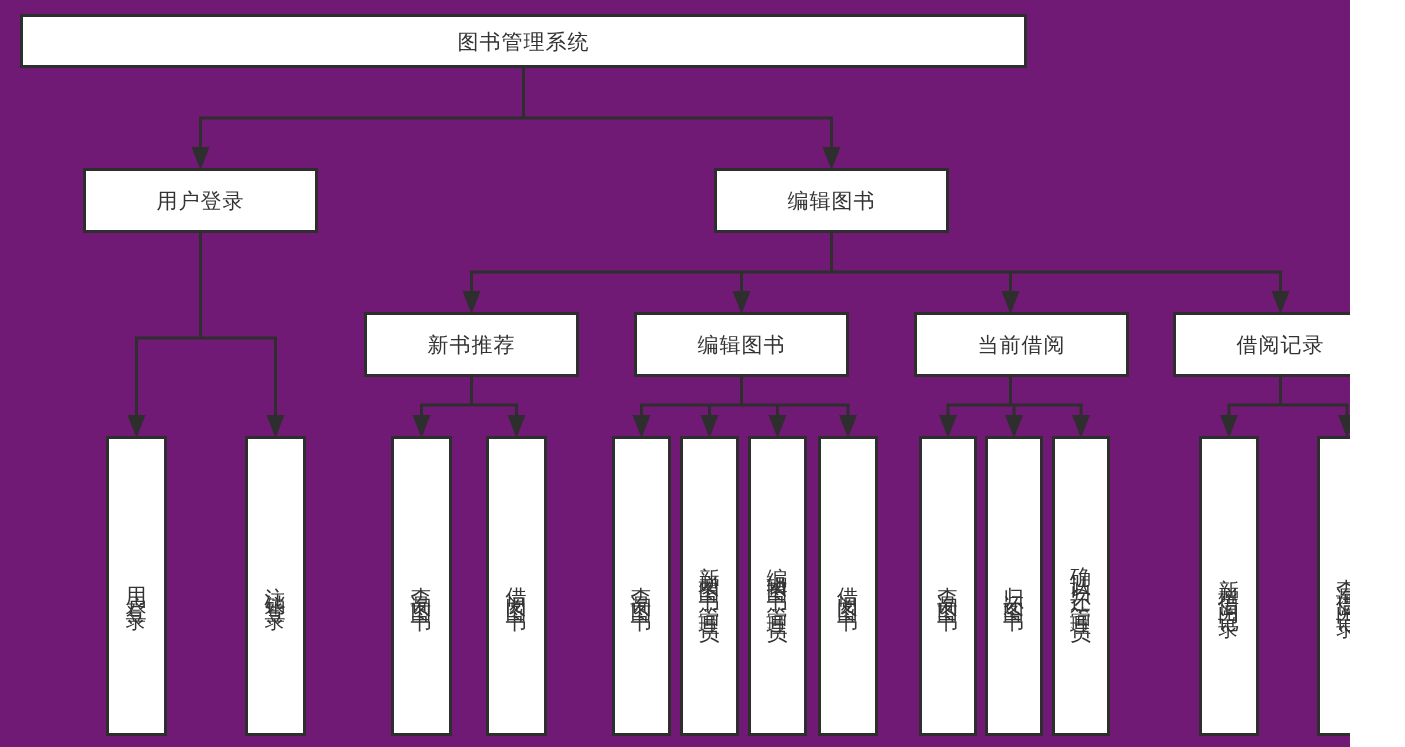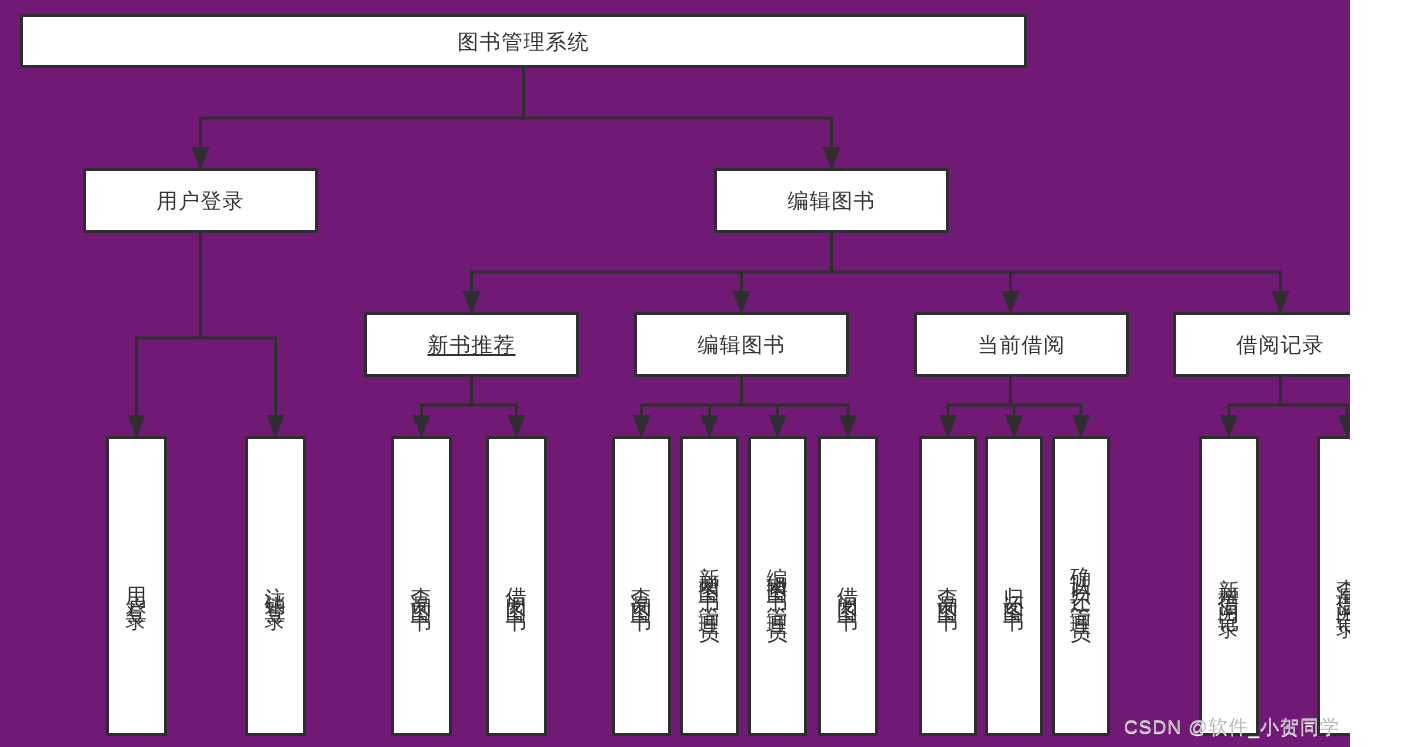--- a/index.html
+++ b/index.html
@@ -109,32 +109,31 @@
       <line x1="1227.5" y1="405" x2="1348.5" y2="405" stroke="#2e2e2e" stroke-width="3"></line>
       <line x1="1229" y1="405" x2="1229" y2="417" stroke="#2e2e2e" stroke-width="3"></line>
       <polygon points="1220,415 1238,415 1229,438" fill="#2e2e2e"></polygon>
       <line x1="1347" y1="405" x2="1347" y2="417" stroke="#2e2e2e" stroke-width="3"></line>
       <polygon points="1338,415 1356,415 1347,438" fill="#2e2e2e"></polygon>
     </svg>
   <div id="nodes-layer">
       <div class="node h" style="left: 20px; top: 14px; width: 1007px; height: 54px; border-color: rgb(46, 46, 46); color: rgb(51, 51, 51);">图书管理系统</div>
       <div class="node h" style="left: 83px; top: 168px; width: 235px; height: 65px; border-color: rgb(46, 46, 46); color: rgb(51, 51, 51);">用户登录</div>
       <div class="node h" style="left: 714px; top: 168px; width: 235px; height: 65px; border-color: rgb(46, 46, 46); color: rgb(51, 51, 51);">编辑图书</div>
-      <div class="node h" style="left: 364px; top: 312px; width: 215px; height: 65px; border-color: rgb(46, 46, 46); color: rgb(51, 51, 51); text-decoration: underline;">新书推荐</div>
+      <div class="node h" style="left: 364px; top: 312px; width: 215px; height: 65px; border-color: rgb(46, 46, 46); color: rgb(51, 51, 51);">新书推荐</div>
       <div class="node h" style="left: 634px; top: 312px; width: 215px; height: 65px; border-color: rgb(46, 46, 46); color: rgb(51, 51, 51);">编辑图书</div>
       <div class="node h" style="left: 903px; top: 312px; width: 215px; height: 65px; border-color: rgb(46, 46, 46); color: rgb(51, 51, 51); margin-left: 11px;">当前借阅</div>
       <div class="node h" style="left: 1173px; top: 312px; width: 215px; height: 65px; border-color: rgb(46, 46, 46); color: rgb(51, 51, 51);">借阅记录</div>
       <div class="node v" style="left: 106px; top: 436px; width: 61px; height: 300px; border-color: rgb(46, 46, 46); color: rgb(51, 51, 51);">用户登录</div>
       <div class="node v" style="left: 245px; top: 436px; width: 61px; height: 300px; border-color: rgb(46, 46, 46); color: rgb(51, 51, 51);">注销登录</div>
       <div class="node v" style="left: 391px; top: 436px; width: 61px; height: 300px; border-color: rgb(46, 46, 46); color: rgb(51, 51, 51);">查询图书</div>
       <div class="node v" style="left: 486px; top: 436px; width: 61px; height: 300px; border-color: rgb(46, 46, 46); color: rgb(51, 51, 51);">借阅图书</div>
       <div class="node v" style="left: 612px; top: 436px; width: 59px; height: 300px; border-color: rgb(46, 46, 46); color: rgb(51, 51, 51);">查询图书</div>
       <div class="node v" style="left: 680px; top: 436px; width: 59px; height: 300px; border-color: rgb(46, 46, 46); color: rgb(51, 51, 51);">新增图书（管理员）</div>
       <div class="node v" style="left: 748px; top: 436px; width: 59px; height: 300px; border-color: rgb(46, 46, 46); color: rgb(51, 51, 51);">编辑图书（管理员）</div>
       <div class="node v" style="left: 818px; top: 436px; width: 60px; height: 300px; border-color: rgb(46, 46, 46); color: rgb(51, 51, 51);">借阅图书</div>
       <div class="node v" style="left: 919px; top: 436px; width: 58px; height: 300px; border-color: rgb(46, 46, 46); color: rgb(51, 51, 51);">查询图书</div>
       <div class="node v" style="left: 985px; top: 436px; width: 58px; height: 300px; border-color: rgb(46, 46, 46); color: rgb(51, 51, 51);">归还图书</div>
       <div class="node v" style="left: 1052px; top: 436px; width: 58px; height: 300px; border-color: rgb(46, 46, 46); color: rgb(51, 51, 51);">确认归还（管理员）</div>
       <div class="node v" style="left: 1199px; top: 436px; width: 60px; height: 300px; border-color: rgb(46, 46, 46); color: rgb(51, 51, 51);">新增借阅记录</div>
       <div class="node v" style="left: 1317px; top: 436px; width: 60px; height: 300px; border-color: rgb(46, 46, 46); color: rgb(51, 51, 51);">查询借阅记录</div>
     </div>
-  <div class="watermark">CSDN @软件_小贺同学</div>
 </div>
 
 </body></html>

